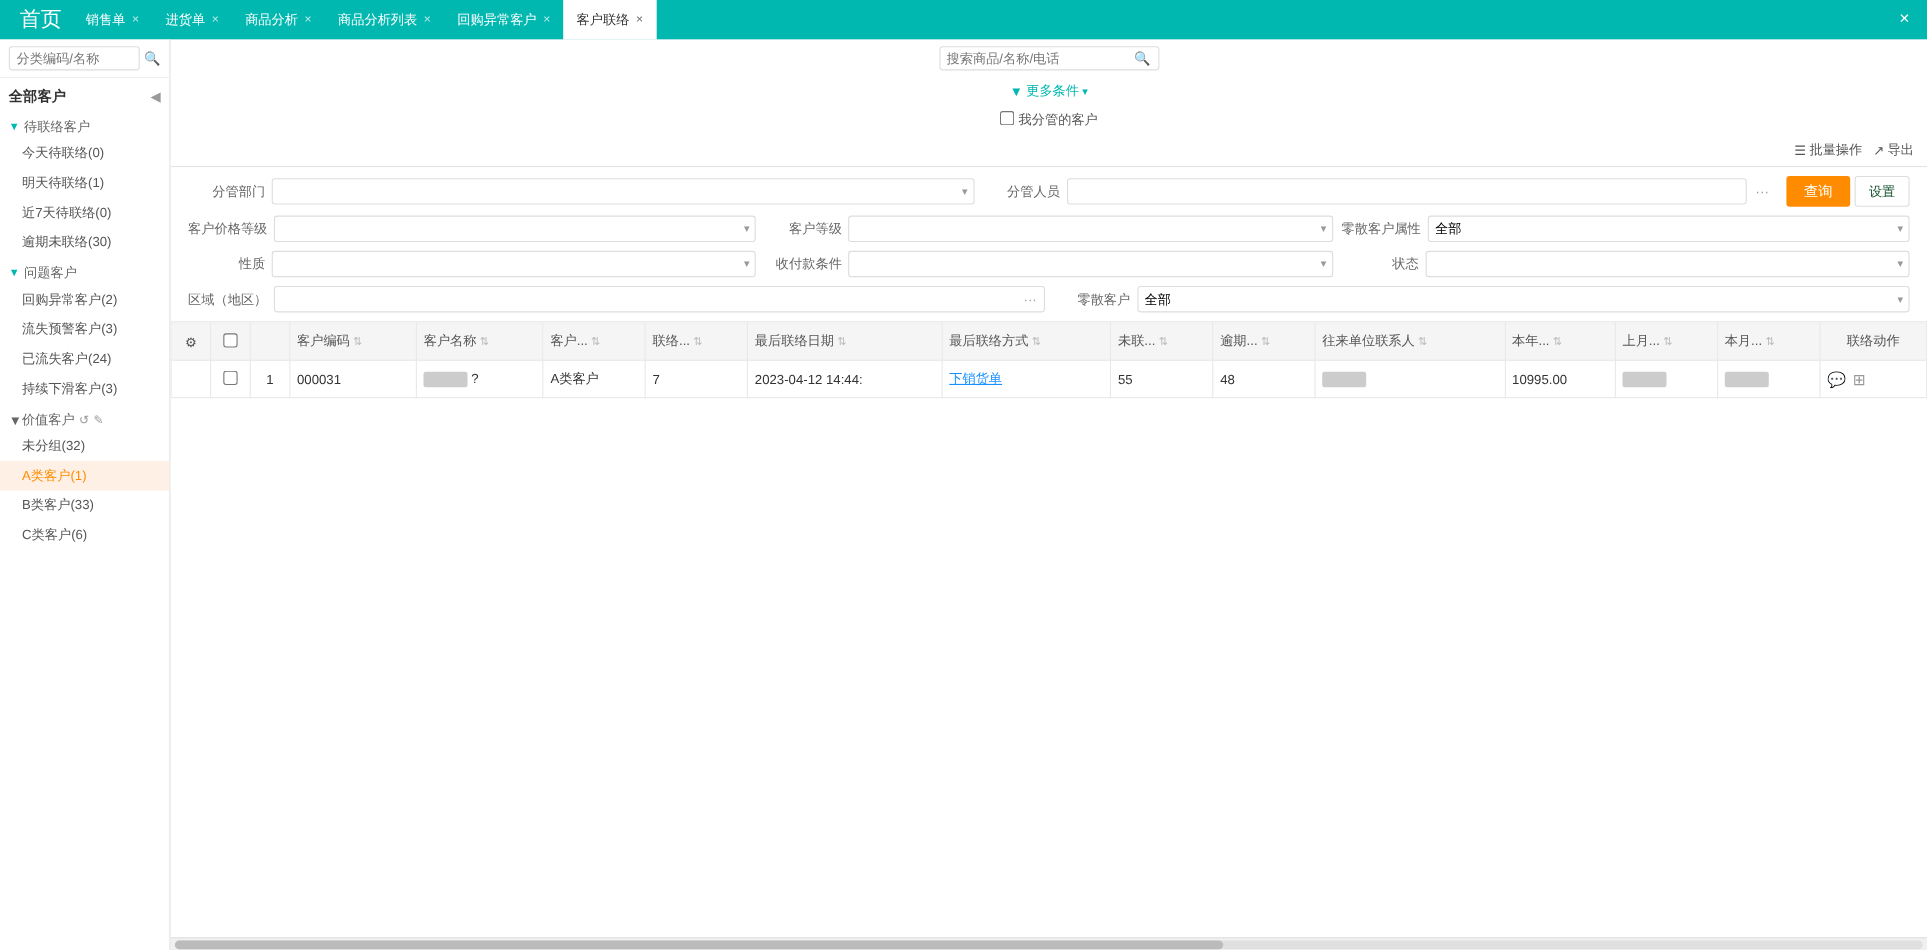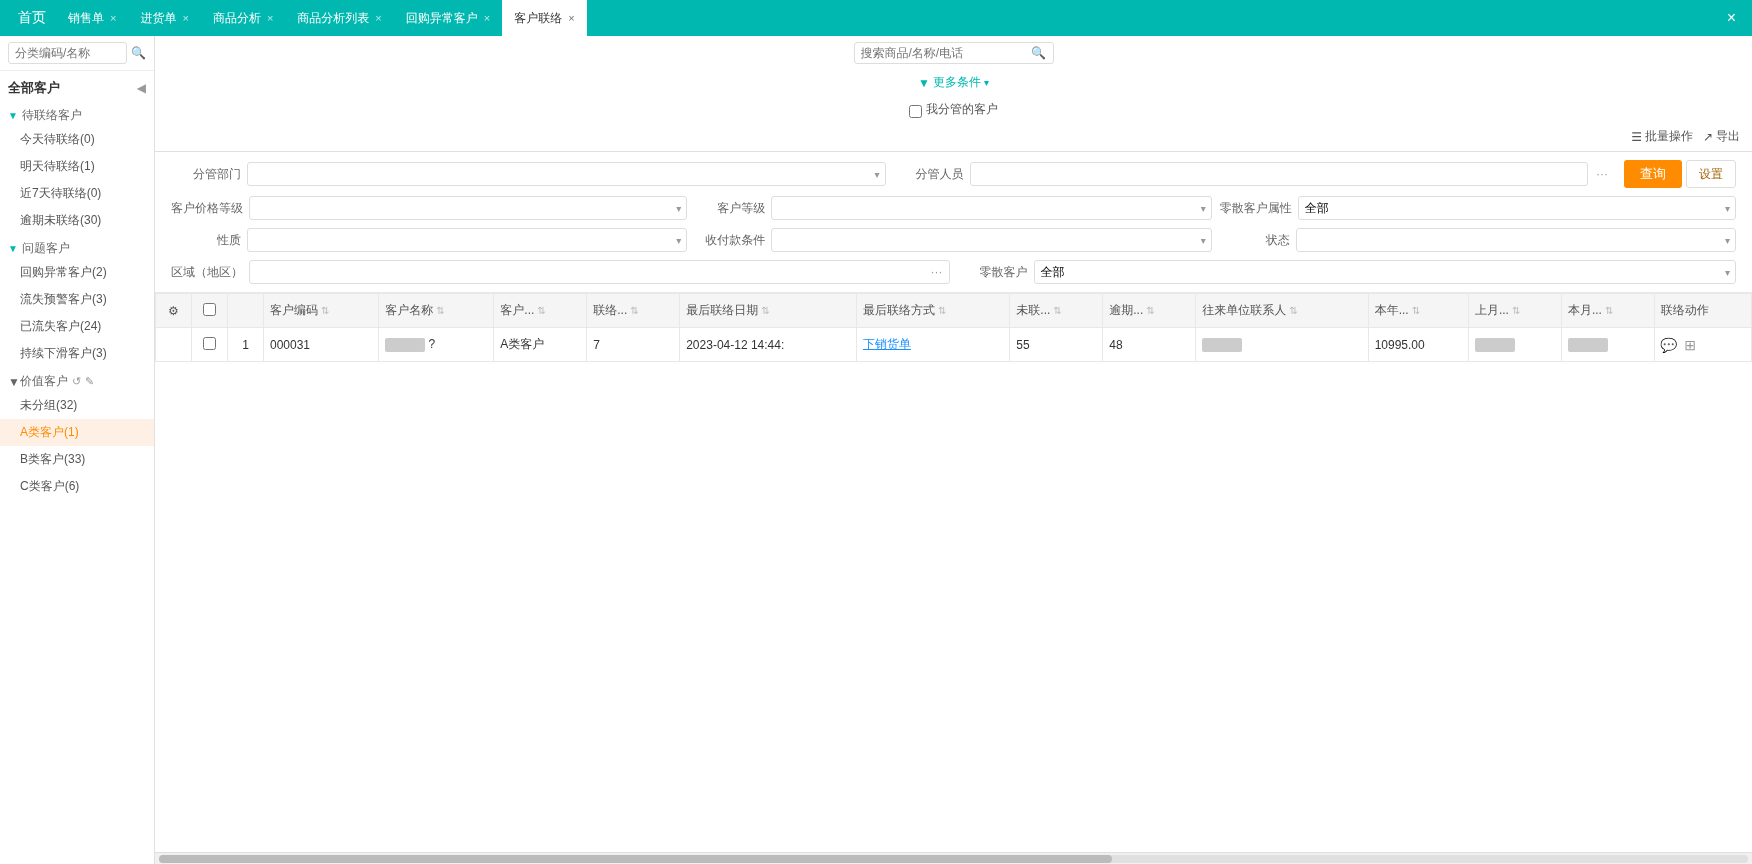--- a/index.html
+++ b/index.html
@@ -28,21 +28,21 @@
     .top-nav .nav-item .close-x {
       margin-left: 6px;
       font-size: 11px;
       opacity: 0.7;
     }
     .top-nav .home-item {
       padding: 0 10px;
       height: 36px;
       display: flex;
       align-items: center;
-      font-size: 14px;
+      font-size: 19px;
       color: white;
       cursor: pointer;
     }
     .top-nav-close {
       margin-left: auto;
       color: white;
       cursor: pointer;
       font-size: 16px;
       padding: 0 8px;
     }
@@ -164,21 +164,21 @@
     }
     .filter-more {
       color: #00b8b0;
       cursor: pointer;
       display: flex;
       align-items: center;
       gap: 3px;
     }
     .filter-mine {
       display: flex;
-      align-items: flex-end;
+      align-items: flex-start;
       gap: 4px;
       color: #555;
     }
     .filter-right {
       margin-left: auto;
       display: flex;
       align-items: center;
       gap: 10px;
     }
     .filter-right .btn-text {
@@ -275,21 +275,21 @@
       background: #ff8c00;
       color: white;
       border: none;
       border-radius: 3px;
       padding: 5px 16px;
       cursor: pointer;
       font-size: 13px;
     }
     .btn-settings {
       background: white;
-      color: #a16207;
+      color: #14532d;
       border: 1px solid #ddd;
       border-radius: 3px;
       padding: 4px 12px;
       cursor: pointer;
       font-size: 12px;
     }
 
     
     .table-area {
       flex: 1;
@@ -299,21 +299,21 @@
     }
     .data-table {
       width: 100%;
       border-collapse: collapse;
       font-size: 12px;
     }
     .data-table th {
       background: #f5f5f5;
       border: 1px solid #e8e8e8;
       padding: 8px 6px;
-      text-align: left;
+      text-align: center;
       color: #555;
       white-space: nowrap;
       font-weight: normal;
     }
     .data-table td {
       border: 1px solid #e8e8e8;
       padding: 8px 6px;
       color: #333;
       white-space: nowrap;
     }

